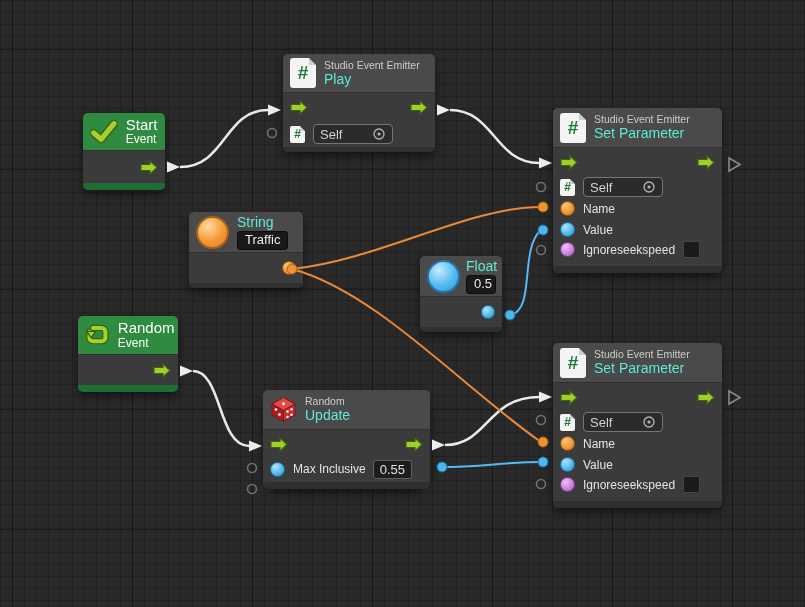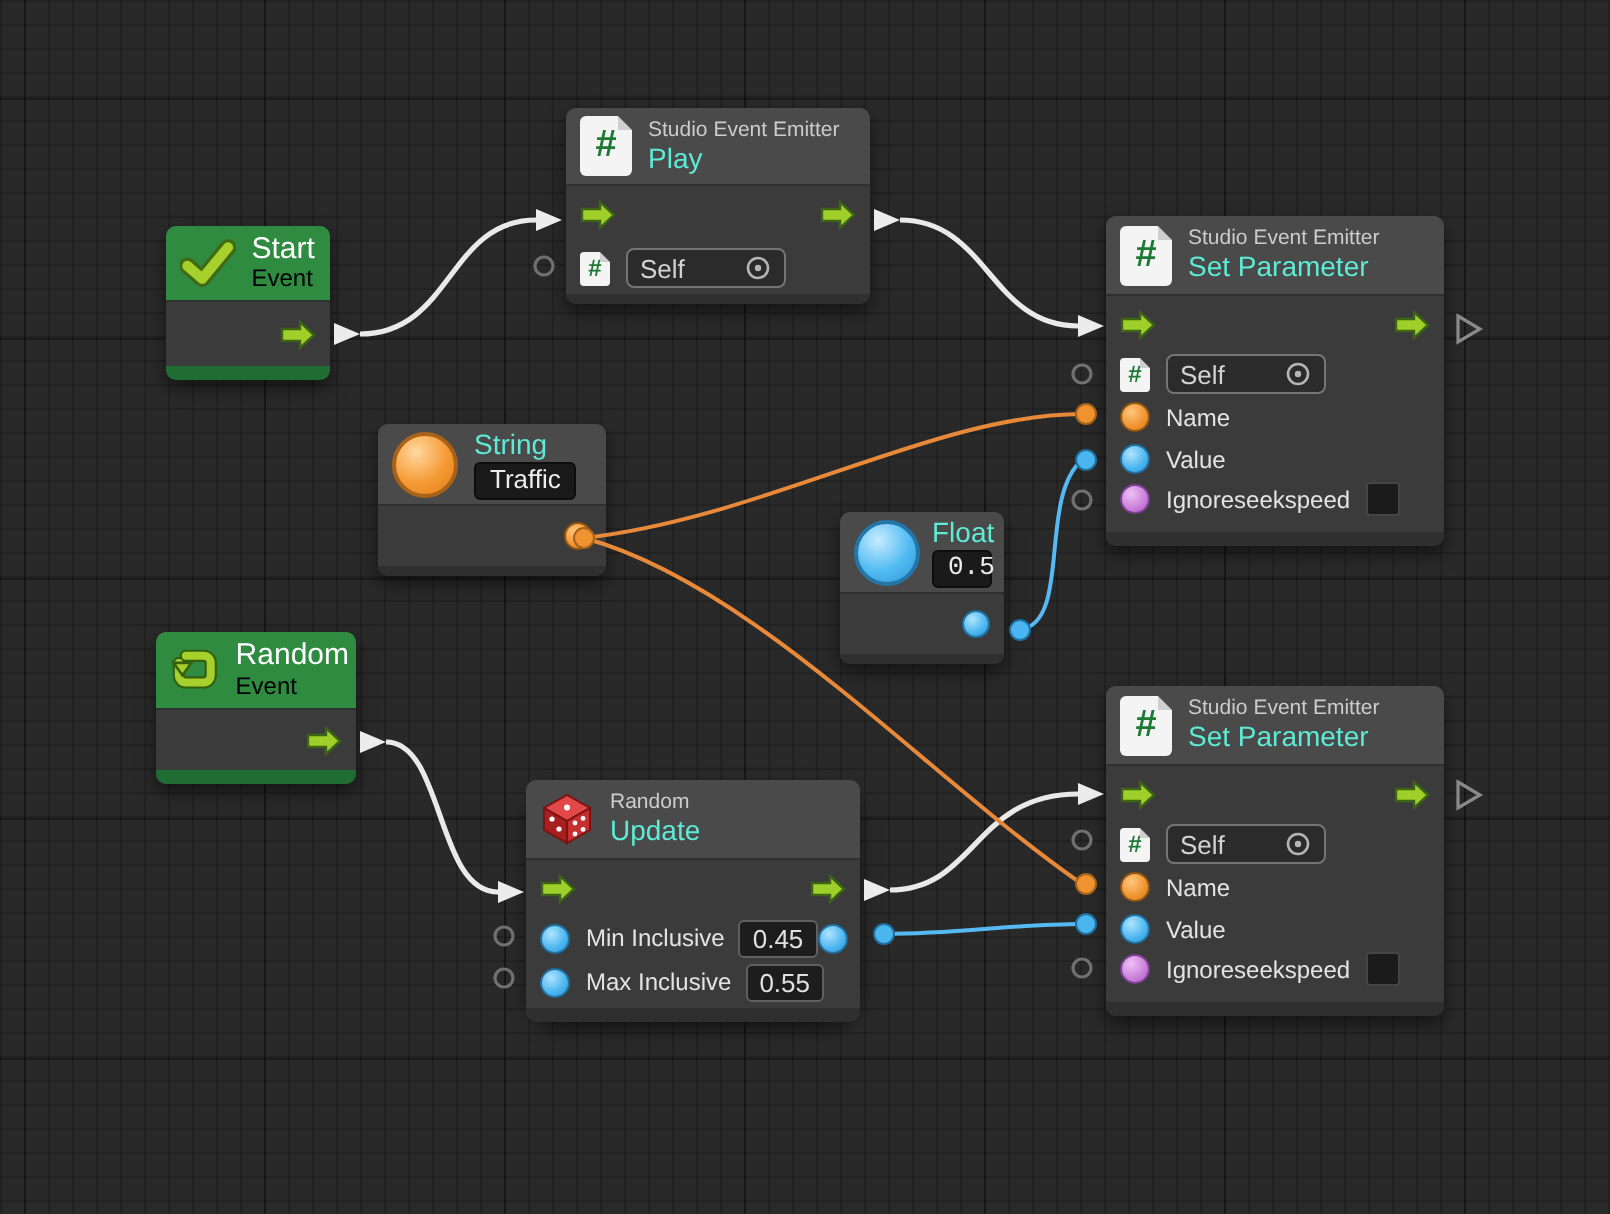--- a/index.html
+++ b/index.html
@@ -16,21 +16,21 @@
     font-family:"Liberation Sans", sans-serif;
     -webkit-font-smoothing:antialiased;
   }
   .node{position:absolute;border-radius:5px;box-shadow:0 4px 9px rgba(0,0,0,0.5);background:#3b3b3b;}
   .hdr{background:#4a4a4a;border-radius:5px 5px 0 0;display:flex;align-items:center;padding:0 10px 0 7px;box-sizing:border-box;border-bottom:1px solid #303030;}
   .hdr.green{background:#2e8b40;}
   .hcol{display:flex;flex-direction:column;justify-content:center;line-height:1.15;margin-left:8px;min-width:0;}
   .cat{font-size:10.5px;color:#cccccc;white-space:nowrap;}
   .ttl{font-size:14px;color:#5eead4;white-space:nowrap;}
   .ttl.big{font-size:15px;color:#ffffff;}
-  .sub{font-size:12px;color:#000000;}
+  .sub{font-size:12px;color:#ffffff;}
   .nbody{background:#3b3b3b;}
   .row{display:flex;align-items:center;padding:0 7px;box-sizing:border-box;}
   .grow{flex:1;}
   .strip{background:#2f2f2f;border-radius:0 0 5px 5px;}
   .strip.green{background:#1f6d32;}
   .plabel{font-size:12px;color:#e3e3e3;margin-left:8px;white-space:nowrap;}
   
   .port{width:15px;height:15px;border-radius:50%;flex:0 0 auto;box-sizing:border-box;}
   .port.sm{width:14px;height:14px;}
   .port.orange{background:radial-gradient(circle at 35% 30%, #ffc77d, #ef9330 60%, #d87916);border:1px solid #8f5513;}
@@ -187,21 +187,21 @@
       <span class="port sm orange"></span>
     </div>
     <div class="strip" style="height:5px;"></div>
   </div>
 
   <div class="node" style="left:420px;top:256px;width:82px;">
     <div class="hdr" style="height:41px;padding-right:6px;">
       <span class="bigcirc blue"></span>
       <div class="hcol" style="margin-left:6px;">
         <span class="ttl">Float</span>
-        <span class="litbox" style="margin-top:1px;font-family:Liberation Mono, monospace;">0.5</span>
+        <span class="litbox" style="margin-top:1px;">0.5</span>
       </div>
     </div>
     <div class="nbody row" style="height:30px;">
       <span class="grow"></span>
       <span class="port sm blue"></span>
     </div>
     <div class="strip" style="height:5px;"></div>
   </div>
 
   <div class="node" style="left:78px;top:316px;width:100px;">
@@ -249,27 +249,20 @@
         <svg class="flowarrow" width="18" height="15" viewBox="0 0 18 15">
           <polygon points="1,4.5 10,4.5 10,1 17,7.5 10,14 10,10.5 1,10.5" fill="#9fd02a" stroke="#3d6414" stroke-width="1.2"></polygon>
         </svg>
         <span class="grow"></span>
         <svg class="flowarrow" width="18" height="15" viewBox="0 0 18 15">
           <polygon points="1,4.5 10,4.5 10,1 17,7.5 10,14 10,10.5 1,10.5" fill="#9fd02a" stroke="#3d6414" stroke-width="1.2"></polygon>
         </svg>
       </div>
       <div class="row" style="height:22px;">
         <span class="port blue"></span>
-        <span class="plabel">Min Inclusive</span>
-        <span class="numbox">0.45</span>
-        <span class="grow"></span>
-        <span class="port blue"></span>
-      </div>
-      <div class="row" style="height:22px;">
-        <span class="port blue"></span>
         <span class="plabel">Max Inclusive</span>
         <span class="numbox">0.55</span>
       </div>
       <div style="height:2px;"></div>
     </div>
     <div class="strip" style="height:7px;"></div>
   </div>
 
   <div class="node" style="left:553px;top:343px;width:169px;">
     <div class="hdr" style="height:40px;">

